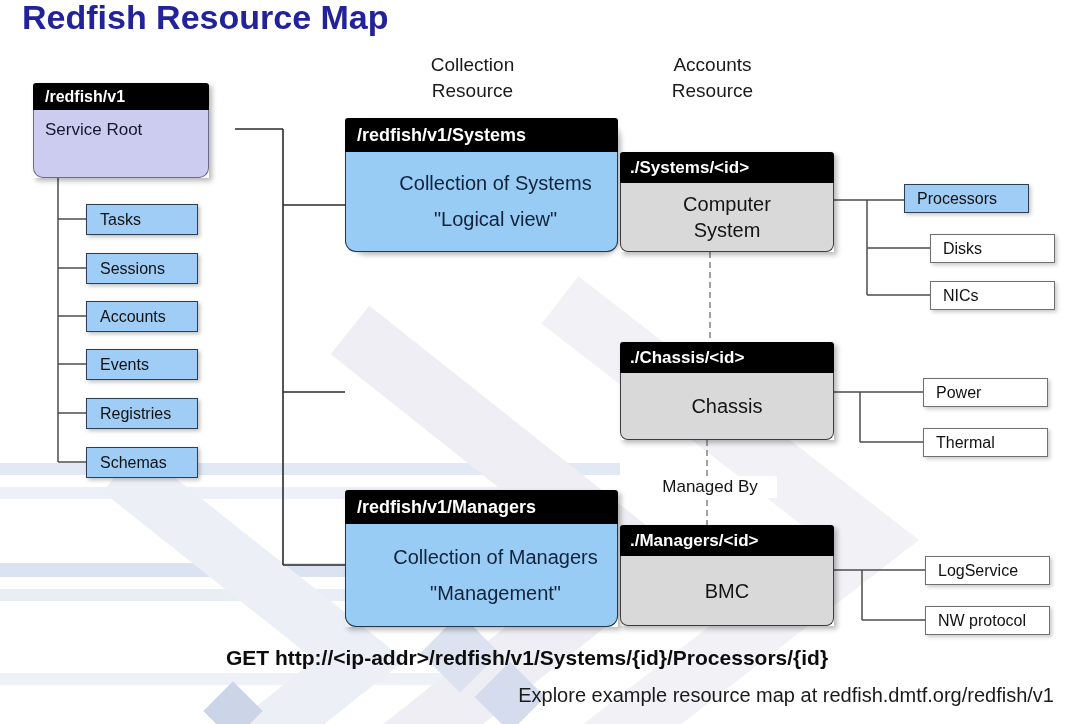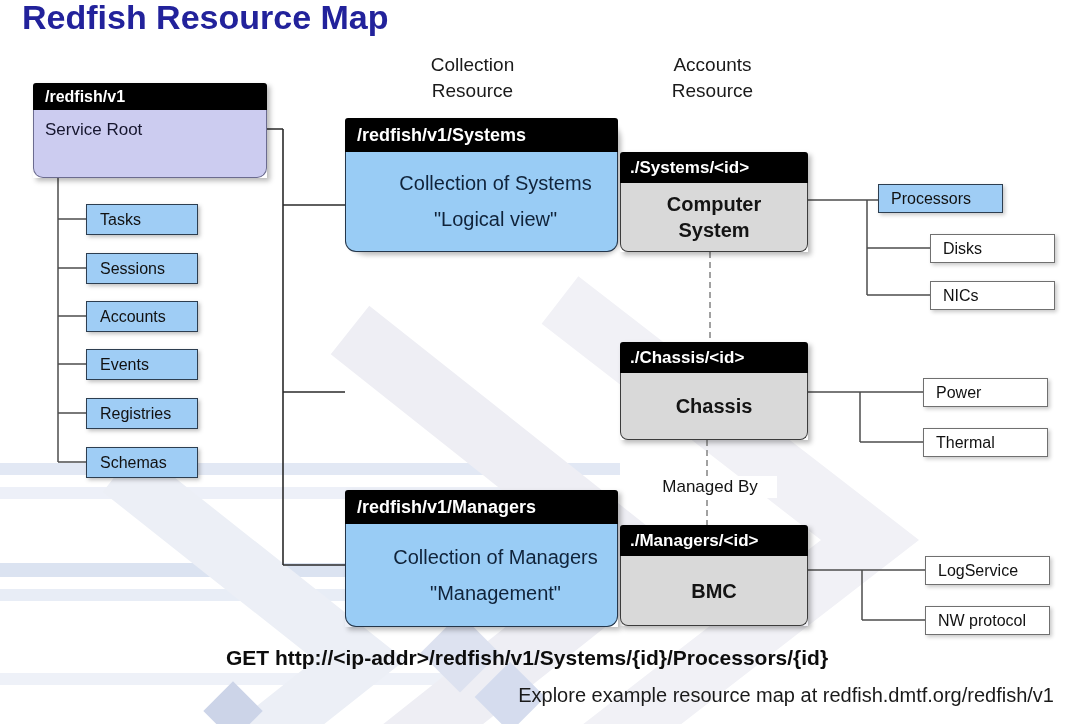--- a/index.html
+++ b/index.html
@@ -16,21 +16,21 @@
   .colhead{
     position:absolute;z-index:3;font-size:19px;line-height:26px;color:#1a1a1a;text-align:center;
   }
   .box{position:absolute;z-index:2;box-shadow:3px 3px 5px rgba(0,0,0,0.28);}
   .hdr{
     background:#000;color:#fff;font-weight:bold;display:flex;align-items:center;
     padding:0 12px;border-radius:3px 3px 0 0;box-sizing:border-box;
   }
   .bd{box-sizing:border-box;}
   
-  #service-root{left:33px;top:83px;width:234px;}
+  #service-root{left:33px;top:83px;width:176px;}
   #service-root .hdr{height:27px;font-size:16px;}
   #service-root .bd{
     height:68px;background:#ccccf0;border:1px solid #6b6b8f;border-top:none;
     border-radius:0 0 10px 10px;font-size:17px;padding:10px 0 0 11px;color:#16162e;
   }
   
   .child-left{
     position:absolute;z-index:2;left:86px;width:112px;height:31px;
     background:#9fcdf5;border:1px solid #2d3e50;box-sizing:border-box;
     display:flex;align-items:center;padding-left:13px;font-size:16px;
@@ -41,28 +41,28 @@
   .collection .hdr{height:34px;font-size:18px;}
   .collection .bd{
     background:#99ccf5;border:1px solid #24364a;border-top:none;border-radius:0 0 11px 11px;
     display:flex;flex-direction:column;justify-content:center;align-items:center;
     gap:13px;font-size:20px;color:#10233a;padding-left:28px;
   }
   #col-systems{top:118px;border-radius:19px;} #col-systems .bd{height:100px;}
   #col-chassis{top:308px;} #col-chassis .bd{height:98px;}
   #col-managers{top:490px;} #col-managers .bd{height:103px;}
   
-  .singleton{left:620px;width:188px;}
+  .singleton{left:620px;width:214px;}
   .singleton .hdr{height:31px;font-size:17px;padding:0 10px;}
   .singleton .bd{
     background:#d9d9d9;border:1px solid #3c3c3c;border-top:none;border-radius:0 0 8px 8px;
     display:flex;justify-content:center;align-items:center;text-align:center;
     font-size:20px;color:#141414;
   }
-  .singleton .bd span{max-width:122px;line-height:26px;font-weight:bold;}
+  .singleton .bd span{max-width:122px;line-height:26px;}
   #sg-systems{top:152px;} #sg-systems .bd{height:69px;}
   #sg-chassis{top:342px;} #sg-chassis .bd{height:67px;}
   #sg-bmc{top:525px;}     #sg-bmc .bd{height:70px;}
   
   .child-right{
     position:absolute;z-index:2;width:125px;height:29px;background:#ffffff;
     border:1px solid #707070;box-sizing:border-box;display:flex;align-items:center;
     padding-left:12px;font-size:16px;box-shadow:2px 2px 4px rgba(0,0,0,0.22);
   }
   .child-right.hl{background:#9fcdf5;border-color:#2d3e50;}
@@ -166,21 +166,21 @@
 
   <div class="box singleton" id="sg-bmc">
     <div class="hdr">./Managers/&lt;id&gt;</div>
     <div class="bd">
         <span>BMC</span>
       </div>
   </div>
 
   <div class="link-label" style="left:643px;top:476px;width:130px;">Managed By</div>
 
-  <div class="child-right hl" style="left:878px;top:184px;">Processors</div>
+  <div class="child-right hl" style="left:904px;top:184px;">Processors</div>
   <div class="child-right" style="left:930px;top:234px;">Disks</div>
   <div class="child-right" style="left:930px;top:281px;">NICs</div>
   <div class="child-right" style="left:923px;top:378px;">Power</div>
   <div class="child-right" style="left:923px;top:428px;">Thermal</div>
   <div class="child-right" style="left:925px;top:556px;">LogService</div>
   <div class="child-right" style="left:925px;top:606px;">NW protocol</div>
 
   <div class="get-line">GET http://&lt;ip-addr&gt;/redfish/v1/Systems/{id}/Processors/{id}</div>
   <div class="explore-line">Explore example resource map at redfish.dmtf.org/redfish/v1</div>
 

